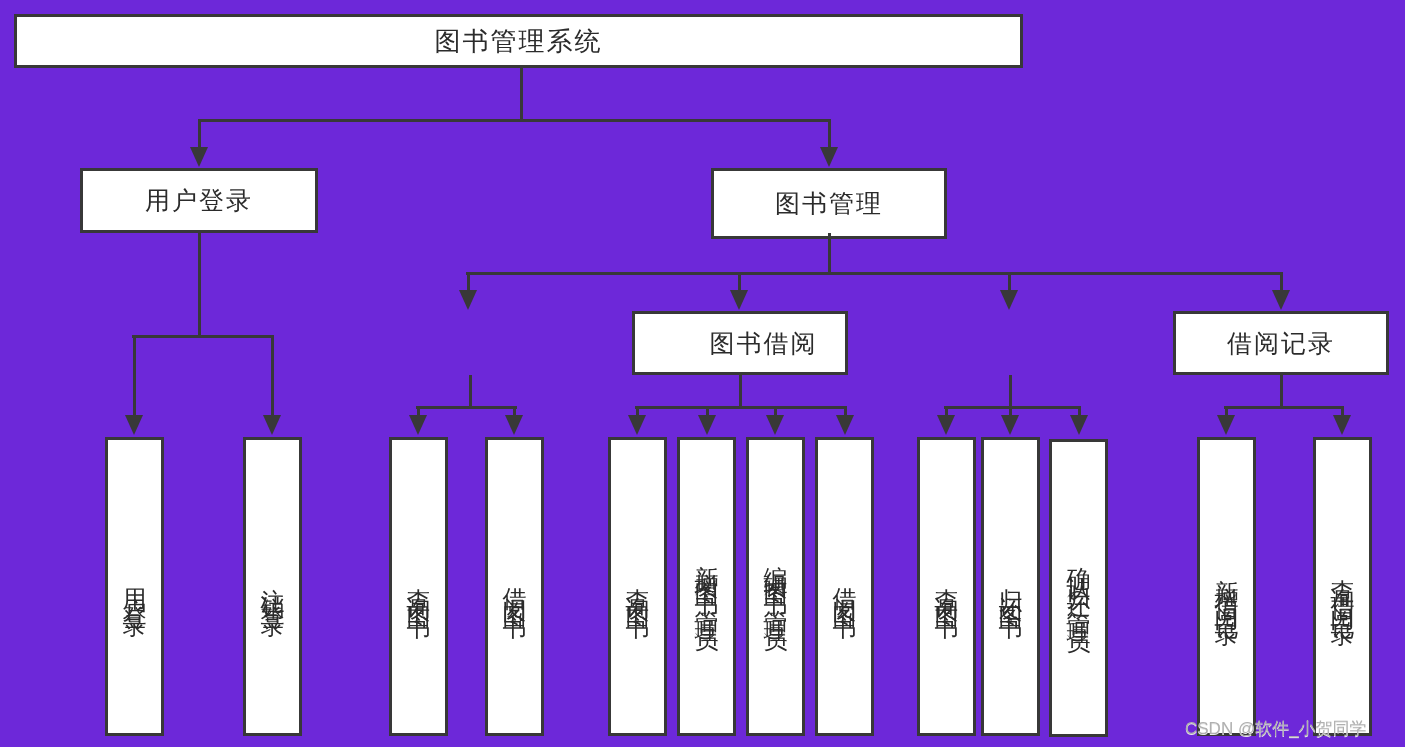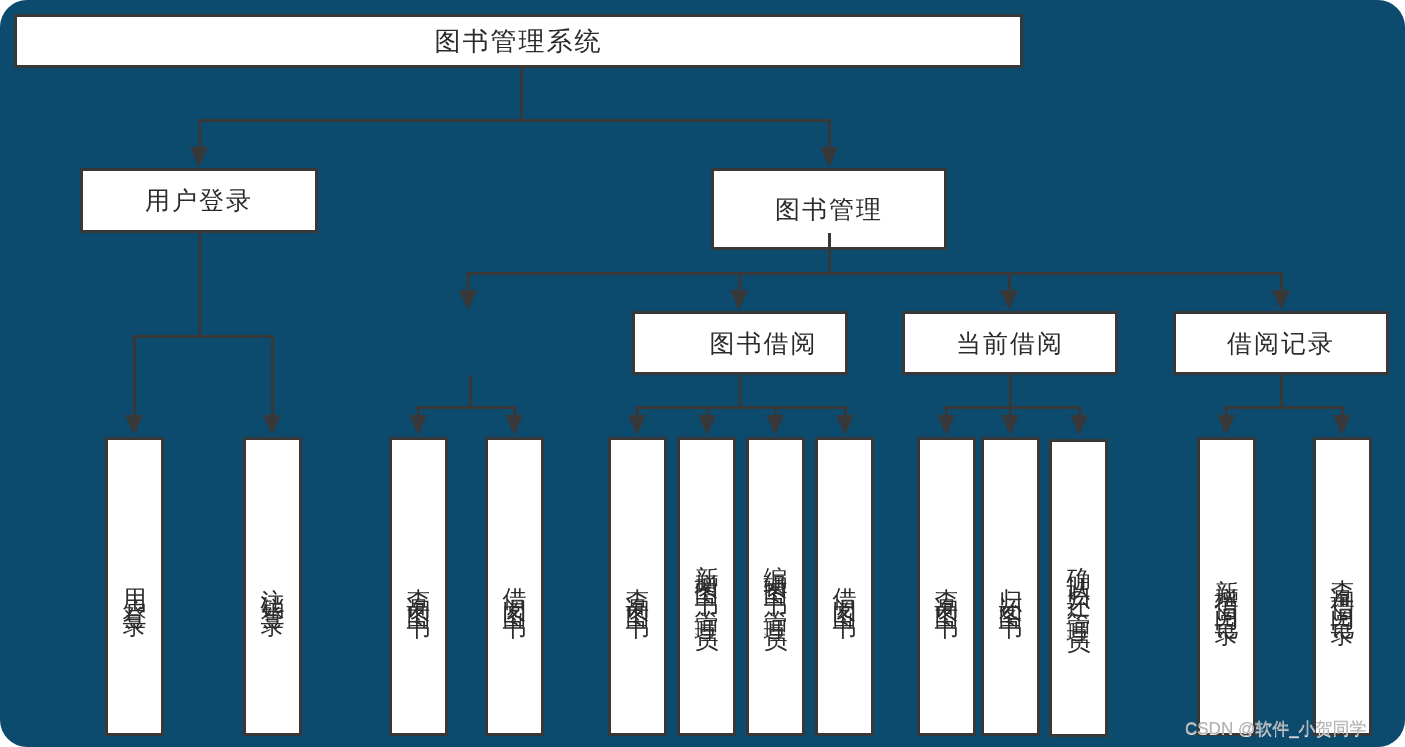--- a/index.html
+++ b/index.html
@@ -4,25 +4,24 @@
 <style>
   html, body {
     margin: 0;
     padding: 0;
     background: #ffffff;
   }
   #stage {
     position: relative;
     width: 1405px;
     height: 747px;
-    background: #0c4a6e;
+    background: #6d28d9;
     font-family: "Liberation Sans", sans-serif;
     color: #2b2b2b;
     overflow: hidden;
-    border-radius: 27px;
   }
   .node {
     position: absolute;
     box-sizing: border-box;
     border: 3px solid #383838;
     background: #ffffff;
     display: flex;
     align-items: center;
     justify-content: center;
   }
@@ -84,21 +83,21 @@
     <div class="hline" style="left:198px; top:119px; width:633px;"></div>
     <div class="vline" style="left:198px; top:119px; height:29px;"></div>
     <div class="arrow" style="left:190px; top:147px;"></div>
     <div class="vline" style="left:828px; top:119px; height:29px;"></div>
     <div class="arrow" style="left:820px; top:147px;"></div>
   </div>
 
   <div class="node" style="left:80px; top:168px; width:238px; height:65px;">
     <span class="hlabel">用户登录</span>
   </div>
-  <div class="node" style="left:711px; top:168px; width:236px; height:82px;">
+  <div class="node" style="left:711px; top:168px; width:236px; height:71px;">
     <span class="hlabel">图书管理</span>
   </div>
 
   <div>
     <div class="vline" style="left:198px; top:233px; height:102px;"></div>
     <div class="hline" style="left:132px; top:335px; width:142px;"></div>
     <div class="vline" style="left:133px; top:335px; height:81px;"></div>
     <div class="arrow" style="left:125px; top:415px;"></div>
     <div class="vline" style="left:271px; top:335px; height:81px;"></div>
     <div class="arrow" style="left:263px; top:415px;"></div>
@@ -113,23 +112,20 @@
     <div class="arrow" style="left:730px; top:290px;"></div>
     <div class="vline" style="left:1008px; top:272px; height:20px;"></div>
     <div class="arrow" style="left:1000px; top:290px;"></div>
     <div class="vline" style="left:1280px; top:272px; height:20px;"></div>
     <div class="arrow" style="left:1272px; top:290px;"></div>
   </div>
 
   <div class="node" style="left:632px; top:311px; width:216px; height:64px;padding-left:47px;">
     <span class="hlabel">图书借阅</span>
   </div>
-  <div class="node" style="left:902px; top:311px; width:216px; height:64px;">
-    <span class="hlabel">当前借阅</span>
-  </div>
   <div class="node" style="left:1173px; top:311px; width:216px; height:64px;">
     <span class="hlabel">借阅记录</span>
   </div>
 
   <div>
     <div class="vline" style="left:469px; top:375px; height:31px;"></div>
     <div class="hline" style="left:416px; top:406px; width:101px;"></div>
     <div class="vline" style="left:417px; top:406px; height:11px;"></div>
     <div class="arrow" style="left:409px; top:415px;"></div>
     <div class="vline" style="left:513px; top:406px; height:11px;"></div>

